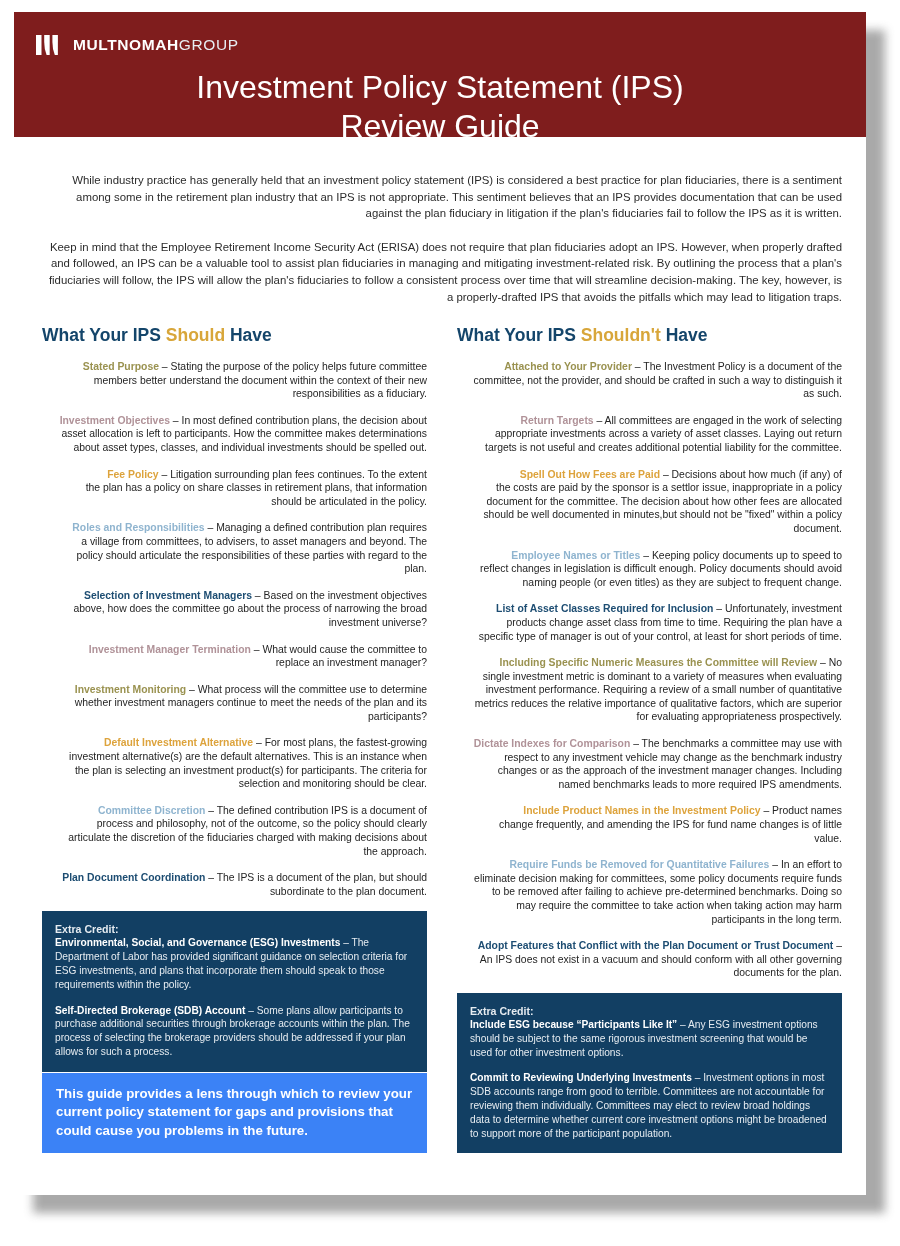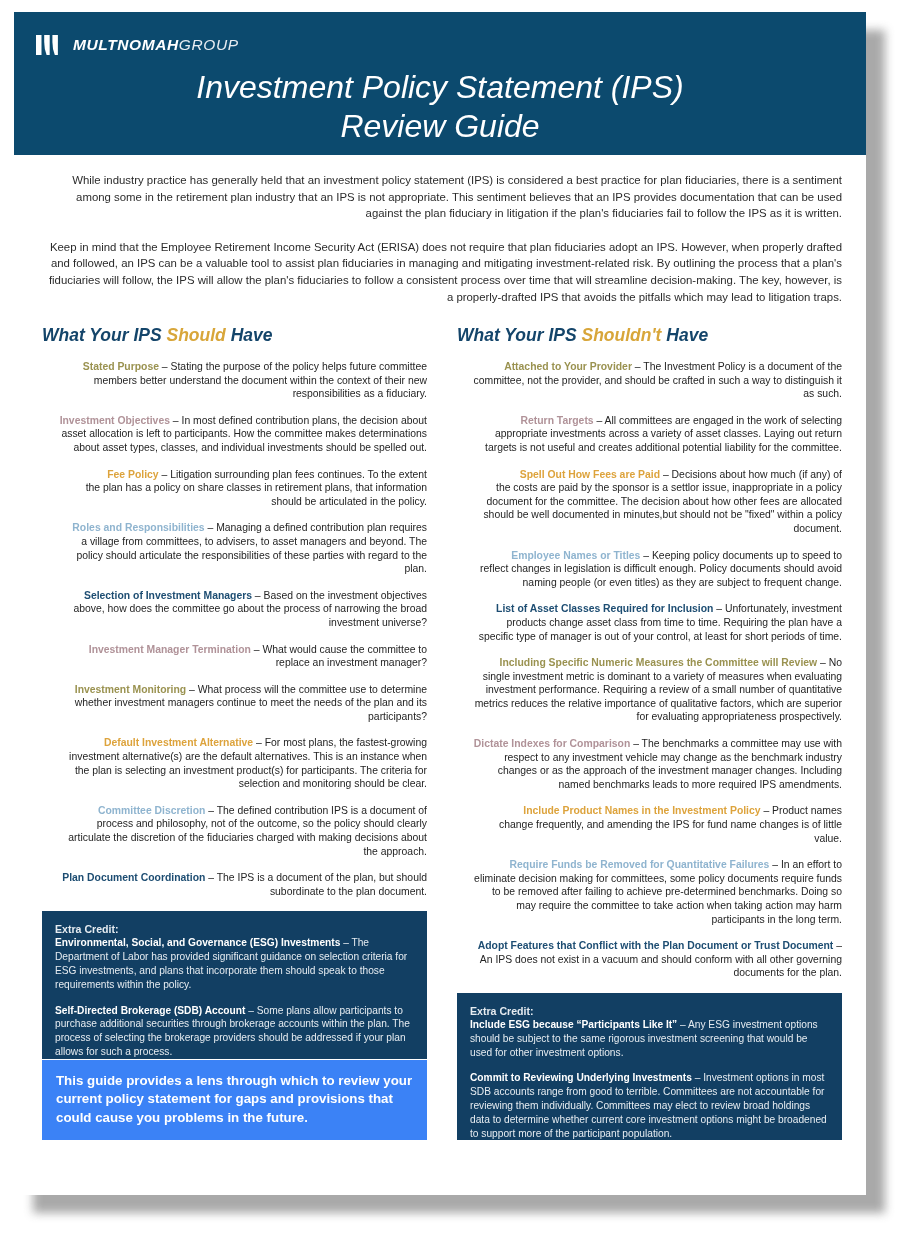--- a/index.html
+++ b/index.html
@@ -35,23 +35,22 @@
     background: #ffffff;
     overflow: hidden;
   }
 
   
   #header {
     position: absolute;
     left: 0;
     top: 0;
     width: 852px;
-    height: 143px;
-    background: #0c4a6e;
-    font-style: italic;
+    height: 125px;
+    background: #7f1d1d;
   }
   #logo-row {
     position: absolute;
     left: 21px;
     top: 22px;
     display: flex;
     align-items: center;
     gap: 11px;
   }
   .logo-mark { display: block; }
@@ -103,21 +102,20 @@
     gap: 30px;
   }
   .col { width: 385px; }
 
   .col-head {
     font-size: 17.5px;
     font-weight: bold;
     color: #14456a;
     margin: 0 0 14px 0;
     line-height: 22px;
-    font-style: italic;
   }
   .col-head .accent { color: #d8a63a; }
 
   .entry {
     font-size: 10.4px;
     line-height: 13.6px;
     color: #242424;
     margin: 0 0 13px 16px;
     text-align: right;
   }
@@ -127,21 +125,21 @@
   .t-olive   { color: #9a9250; }
   .t-mauve   { color: #b09298; }
   .t-orange  { color: #dda33c; padding-left: 32px; }
   .t-lblue   { color: #8fb4cf; padding-left: 9px; }
   .t-navy    { color: #1d4d72; }
 
   
   .ec-box {
     background: #123f63;
     color: #ffffff;
-    padding: 11px 13px 0 13px;
+    padding: 11px 13px 13px 13px;
     margin: 4px 0 0 0;
     box-sizing: border-box;
   }
   .ec-box .ec-label {
     font-size: 10.6px;
     font-weight: bold;
     line-height: 14px;
     margin: 0;
   }
   .ec-box p {

